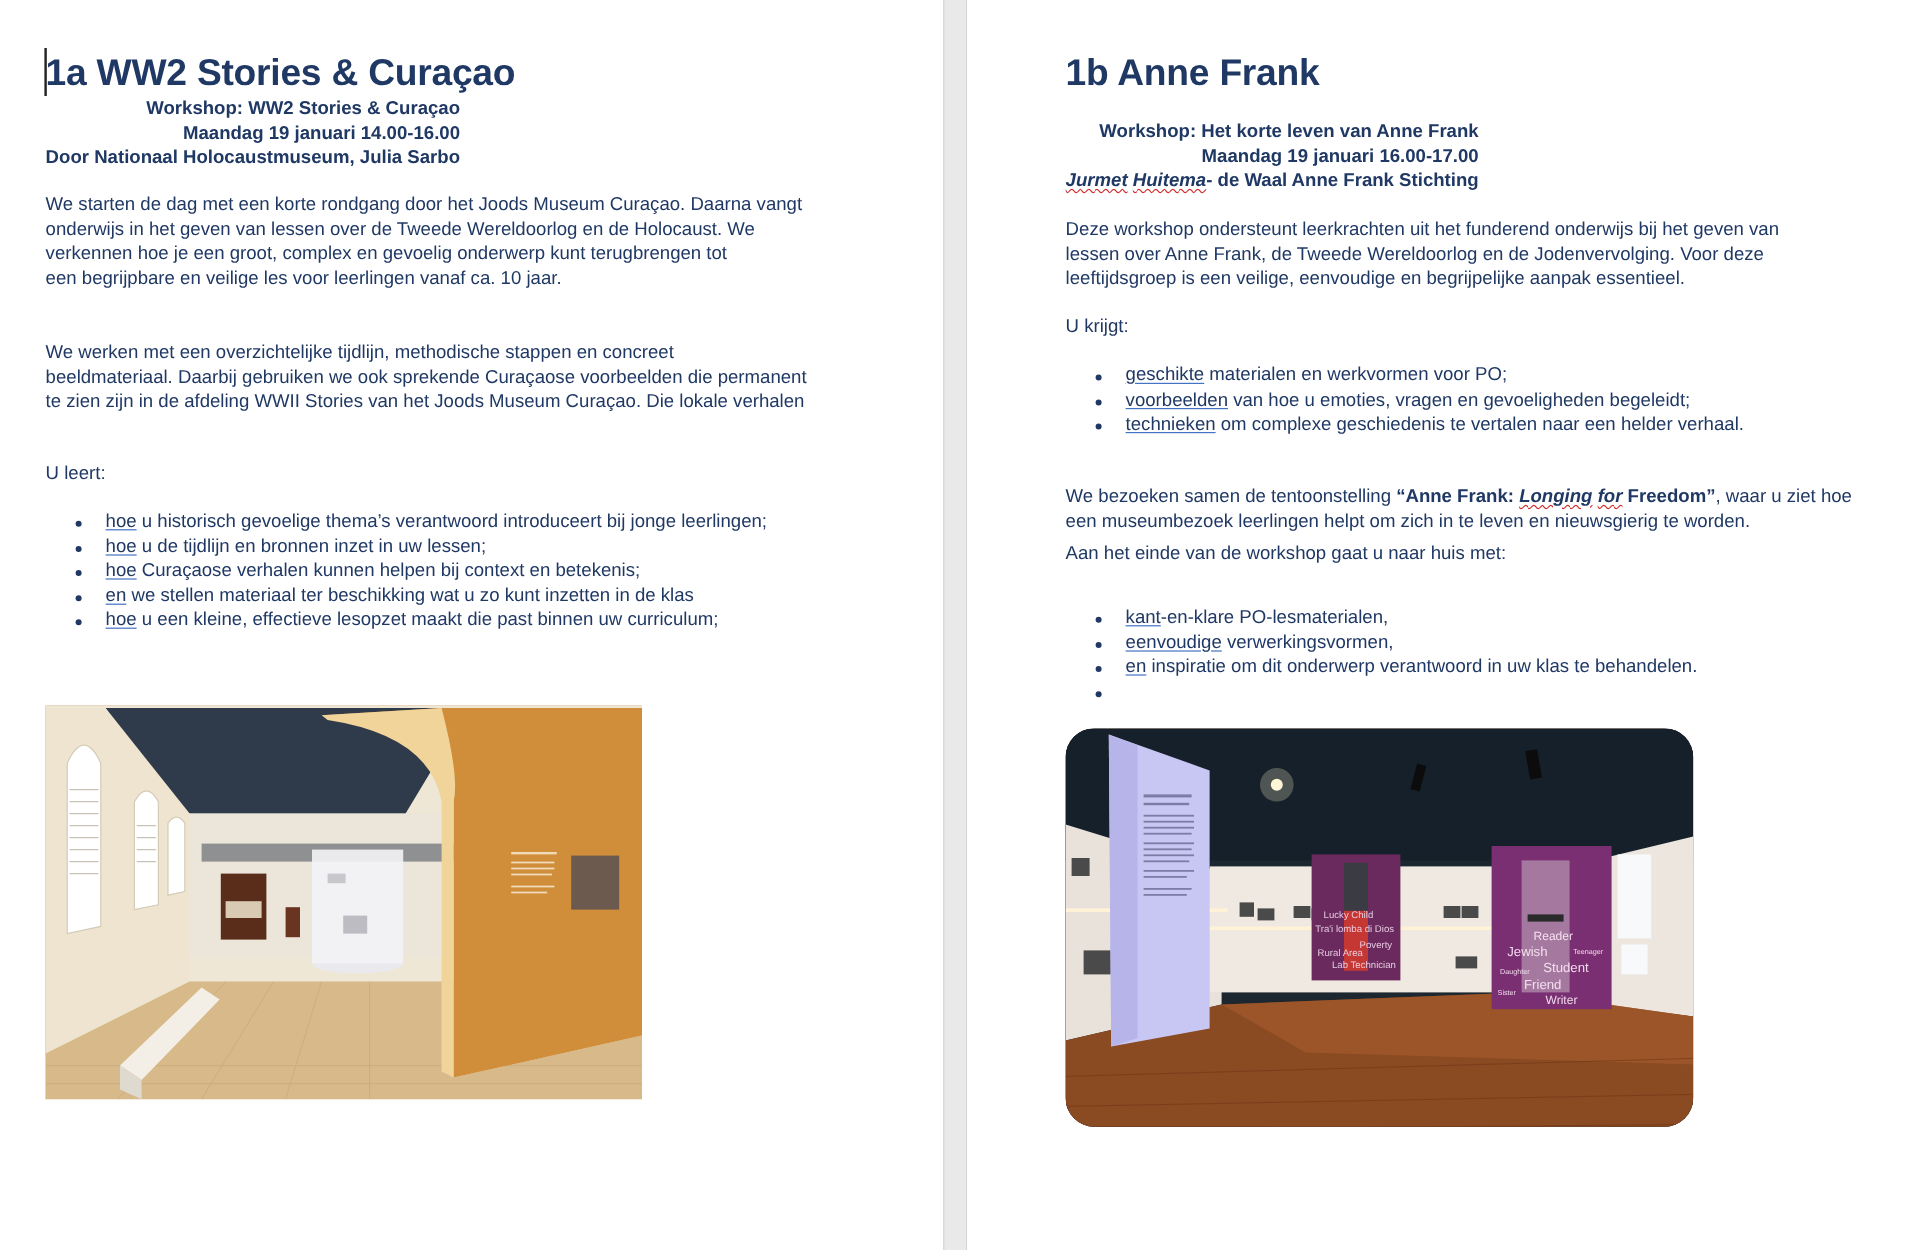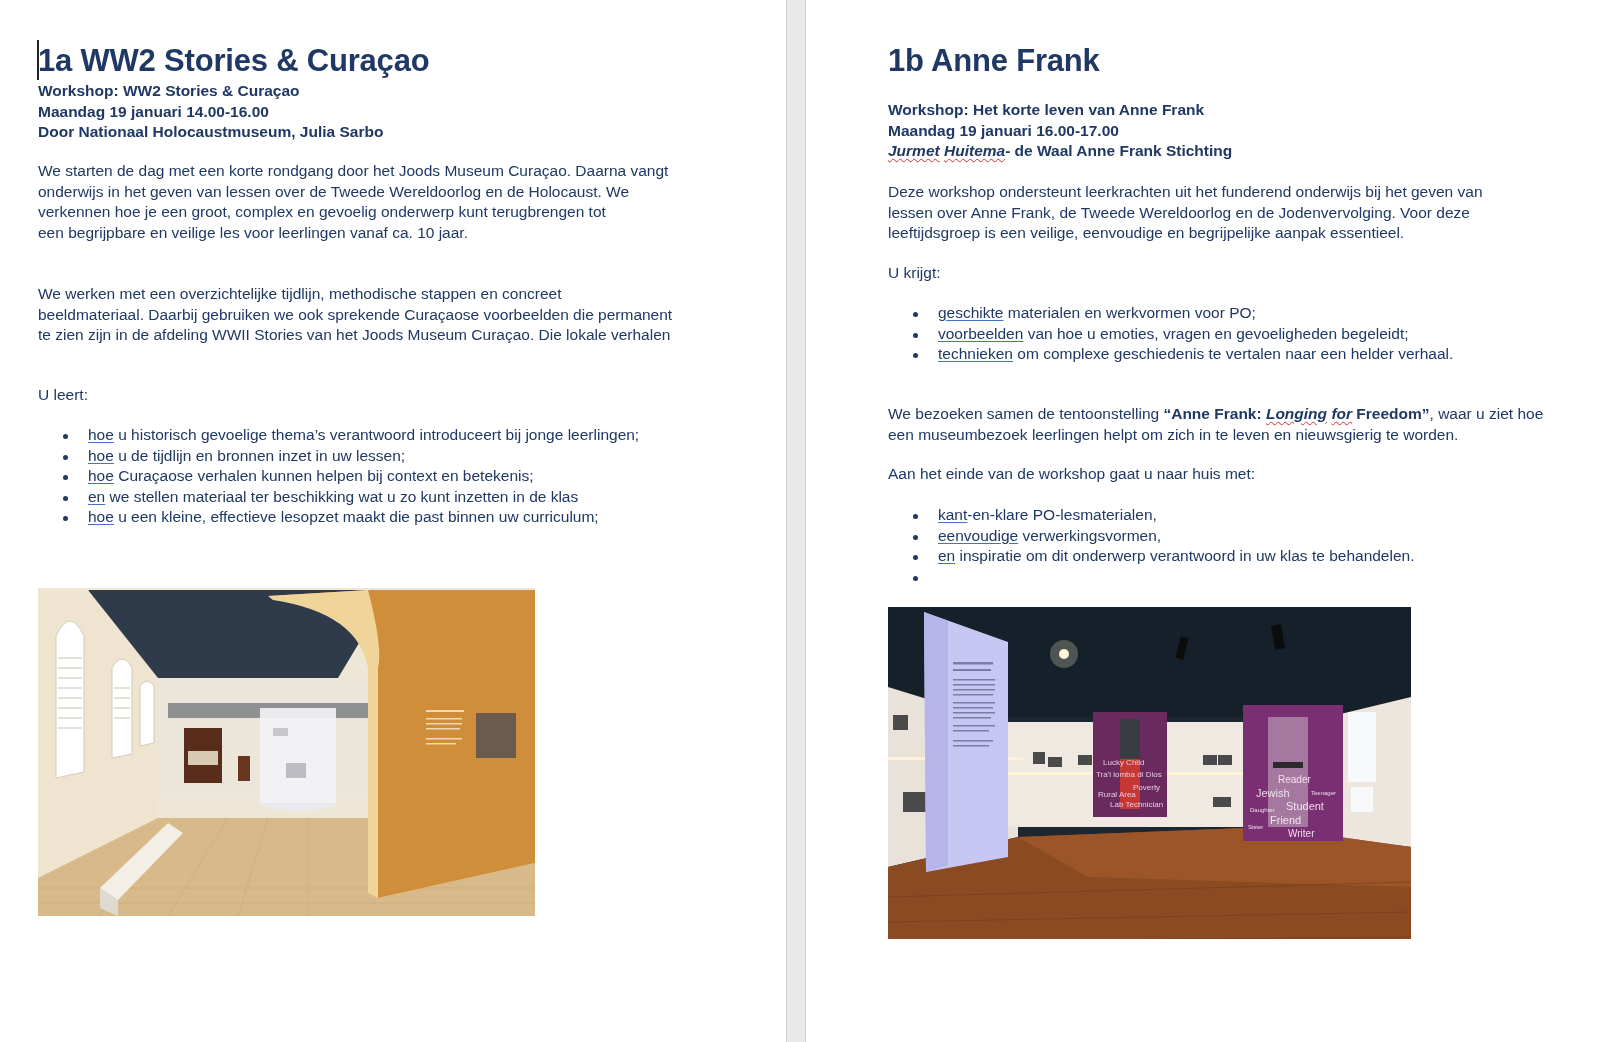--- a/index.html
+++ b/index.html
@@ -62,20 +62,21 @@
     background: #222;
   }
 
   .meta {
     position: absolute;
     left: 0;
     font-weight: bold;
     font-size: 15.5px;
     line-height: 20.5px;
     white-space: nowrap;
+    text-align: right;
   }
   .meta div { height: 20.5px; }
 
   .para {
     position: absolute;
     left: 0;
     font-size: 15.5px;
     line-height: 20.5px;
     margin: 0;
   }
@@ -129,20 +130,21 @@
     width: 497px;
     height: 328px;
     background: #c99a5c;
   }
   #photo-right {
     left: 82px;
     top: 607px;
     width: 523px;
     height: 332px;
     background: #3a2418;
+    border-radius: 24px;
   }
 </style>
 </head>
 <body>
 
 <div class="page" id="page-left">
   <div class="content">
     <div class="caret"></div>
     <h1>1a WW2 Stories &amp; Curaçao</h1>
 
@@ -272,21 +274,21 @@
       <li><span class="dot"></span><span class="ul-blue">geschikte</span><span> materialen en werkvormen voor PO;</span></li>
       <li><span class="dot"></span><span class="ul-blue">voorbeelden</span><span> van hoe u emoties, vragen en gevoeligheden begeleidt;</span></li>
       <li><span class="dot"></span><span class="ul-blue">technieken</span><span> om complexe geschiedenis te vertalen naar een helder verhaal.</span></li>
     </ul>
 
     <p class="para" style="top:404px;">
       <span class="ln"><span>We bezoeken samen de tentoonstelling </span><b><span>“Anne Frank: </span><span class="squiggle">Longing</span><span> </span><span class="squiggle">for</span><span> Freedom”</span></b><span>, waar u ziet hoe</span></span>
       <span class="ln">een museumbezoek leerlingen helpt om zich in te leven en nieuwsgierig te worden.</span>
     </p>
 
-    <p class="para" style="top:464px;">
+    <p class="para" style="top:452px;">
       <span class="ln">Aan het einde van de workshop gaat u naar huis met:</span>
     </p>
 
     <ul class="bullets" style="top:505px;">
       <li><span class="dot"></span><span class="ul-blue">kant</span><span>-en-klare PO-lesmaterialen,</span></li>
       <li><span class="dot"></span><span class="ul-blue">eenvoudige</span><span> verwerkingsvormen,</span></li>
       <li><span class="dot"></span><span class="ul-blue">en</span><span> inspiratie om dit onderwerp verantwoord in uw klas te behandelen.</span></li>
       <li><span class="dot"></span><span></span></li>
     </ul>
   </div>

